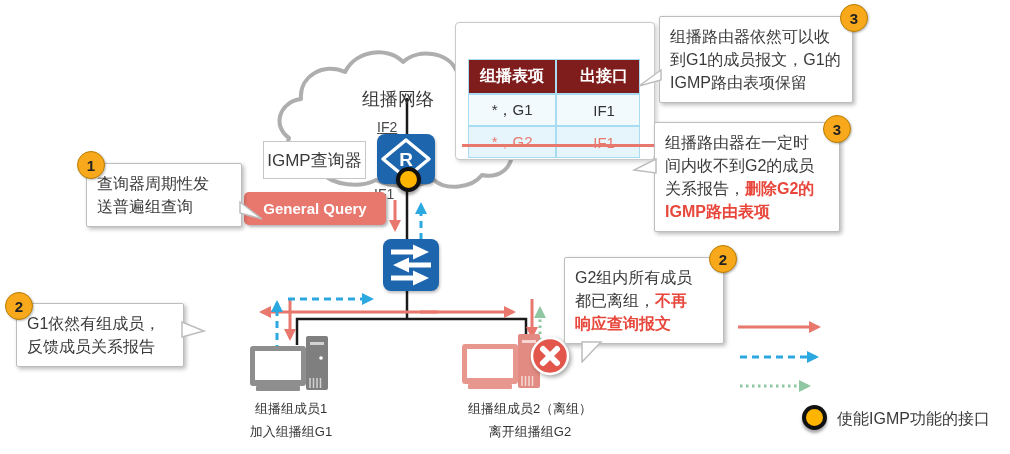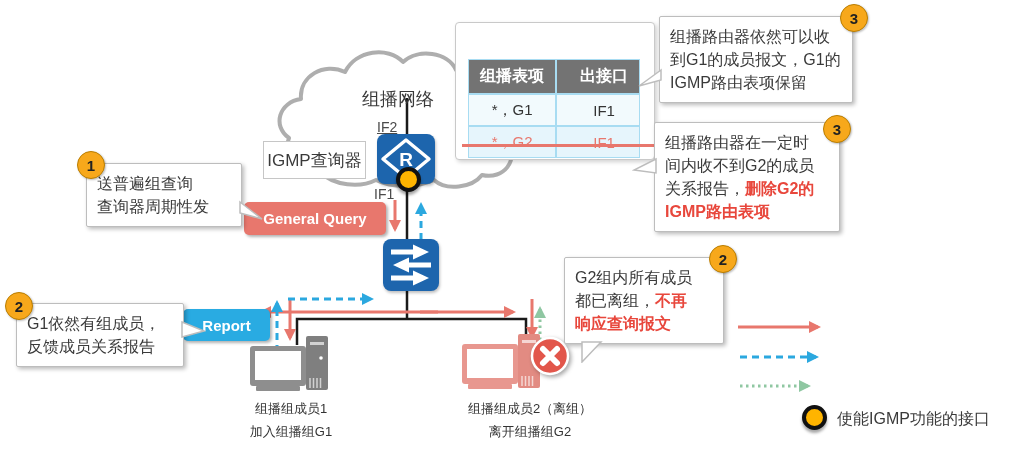--- a/index.html
+++ b/index.html
@@ -28,21 +28,21 @@
   #cloud-label{left:362px;top:87px;font-size:18px;}
   #if2-label{left:377px;top:119px;font-size:14px;color:#4a4a4a;text-decoration:underline;}
   #if1-label{left:374px;top:186px;font-size:14px;color:#4a4a4a;}
   #querier-label{left:263px;top:141px;width:101px;height:36px;background:#fff;
      border:1px solid #c6c6c6;display:flex;align-items:center;justify-content:center;
      font-size:17px;z-index:2;}
   
   .pill{position:absolute;z-index:4;color:#fff;font-weight:bold;font-size:15px;
      display:flex;align-items:center;justify-content:center;border-radius:5px;
      box-shadow:2px 2px 3px rgba(0,0,0,0.3);}
-  #general-query{left:244px;top:202px;width:142px;height:33px;background:#e8776d;}
+  #general-query{left:244px;top:192px;width:142px;height:33px;background:#e8776d;}
   #report{left:183px;top:309px;width:87px;height:32px;background:#29abe2;}
   
   .callout{position:absolute;background:#fff;border:1px solid #bdbdbd;border-radius:2px;
      box-shadow:2px 2px 4px rgba(0,0,0,0.28);padding:8px 10px;font-size:16px;
      line-height:23px;z-index:5;}
   .em-red{color:#e8473c;font-weight:bold;}
   #callout-1{left:86px;top:163px;width:134px;}
   #callout-2-left{left:16px;top:303px;width:146px;}
   #callout-2-mid{left:564px;top:257px;width:138px;}
   #callout-3-top{left:659px;top:16px;width:172px;}
@@ -62,21 +62,21 @@
   #rt-box{left:455px;top:22px;width:198px;height:136px;background:#fff;
      border:1px solid #c9c9c9;border-radius:4px;z-index:2;
      box-shadow:2px 2px 4px rgba(0,0,0,0.18);}
   #rt-title{position:absolute;left:0;top:8px;width:100%;text-align:center;
      font-size:15px;color:#9aa0a3;letter-spacing:0.5px;}
   #rt-grid{position:absolute;left:12px;top:36px;width:172px;font-size:15px;}
   .rt-row{display:flex;}
   .rt-cell{display:flex;align-items:center;justify-content:center;
      border:0.5px solid #a8dcf2;}
   .rt-c1{width:95px;} .rt-c2{width:77px;padding-left:12px;}
-  .rt-head .rt-cell{background:#737373;color:#fff;font-weight:bold;font-size:16px;height:33px;}
+  .rt-head .rt-cell{background:#7f1d1d;color:#fff;font-weight:bold;font-size:16px;height:33px;}
   .rt-r1 .rt-cell{background:#f2fafd;color:#333;height:30px;}
   .rt-r2 .rt-cell{background:#e6f5fc;color:#e8776d;height:30px;}
   #rt-strike{position:absolute;left:6px;top:121px;width:192px;height:3px;
      background:#e8776d;z-index:3;}
   
   .host{position:absolute;z-index:3;}
   #host1-icon{left:250px;top:336px;}
   #host2-icon{left:462px;top:334px;}
   #x-badge{left:529px;top:335px;width:42px;height:42px;z-index:4;
      filter:drop-shadow(2px 2px 2px rgba(0,0,0,0.35));}
@@ -156,21 +156,20 @@
     <svg width="56" height="52" viewBox="0 0 56 52">
       <g fill="#fff">
         <path d="M8 10.5 h22 v-5 l16 7.5 l-16 7.5 v-5 h-22 z"></path>
         <path d="M48 23.5 h-22 v-5 L10 26 l16 7.5 v-5 h22 z"></path>
         <path d="M8 36.5 h22 v-5 l16 7.5 l-16 7.5 v-5 h-22 z"></path>
       </g>
     </svg>
   </div>
 
   <div id="general-query" class="pill">General Query</div>
-  <div id="report" class="pill">Report</div>
 
   <div id="rt-box" class="abs">
     <div id="rt-grid">
       <div class="rt-row rt-head">
         <div class="rt-cell rt-c1">组播表项</div>
         <div class="rt-cell rt-c2">出接口</div>
       </div>
       <div class="rt-row rt-r1">
         <div class="rt-cell rt-c1">*，G1</div>
         <div class="rt-cell rt-c2">IF1</div>
@@ -179,22 +178,22 @@
         <div class="rt-cell rt-c1">*，G2</div>
         <div class="rt-cell rt-c2">IF1</div>
       </div>
     </div>
     <div id="rt-strike"></div>
   </div>
 
   <div id="callout-1" class="callout">
     <span class="badge b1">1</span>
     <div class="callout-text">
+        <div><span>查询器周期性发</span></div>
         <div><span>送普遍组查询</span></div>
-        <div><span>查询器周期性发</span></div>
       </div>
     <svg class="tail tail-rd" width="26" height="22">
       <polygon points="2,2 24,19 2,13"></polygon>
       </svg>
   </div>
 
   <div id="callout-2-left" class="callout">
     <span class="badge b2l">2</span>
     <div class="callout-text">
         <div><span>G1依然有组成员，</span></div>

